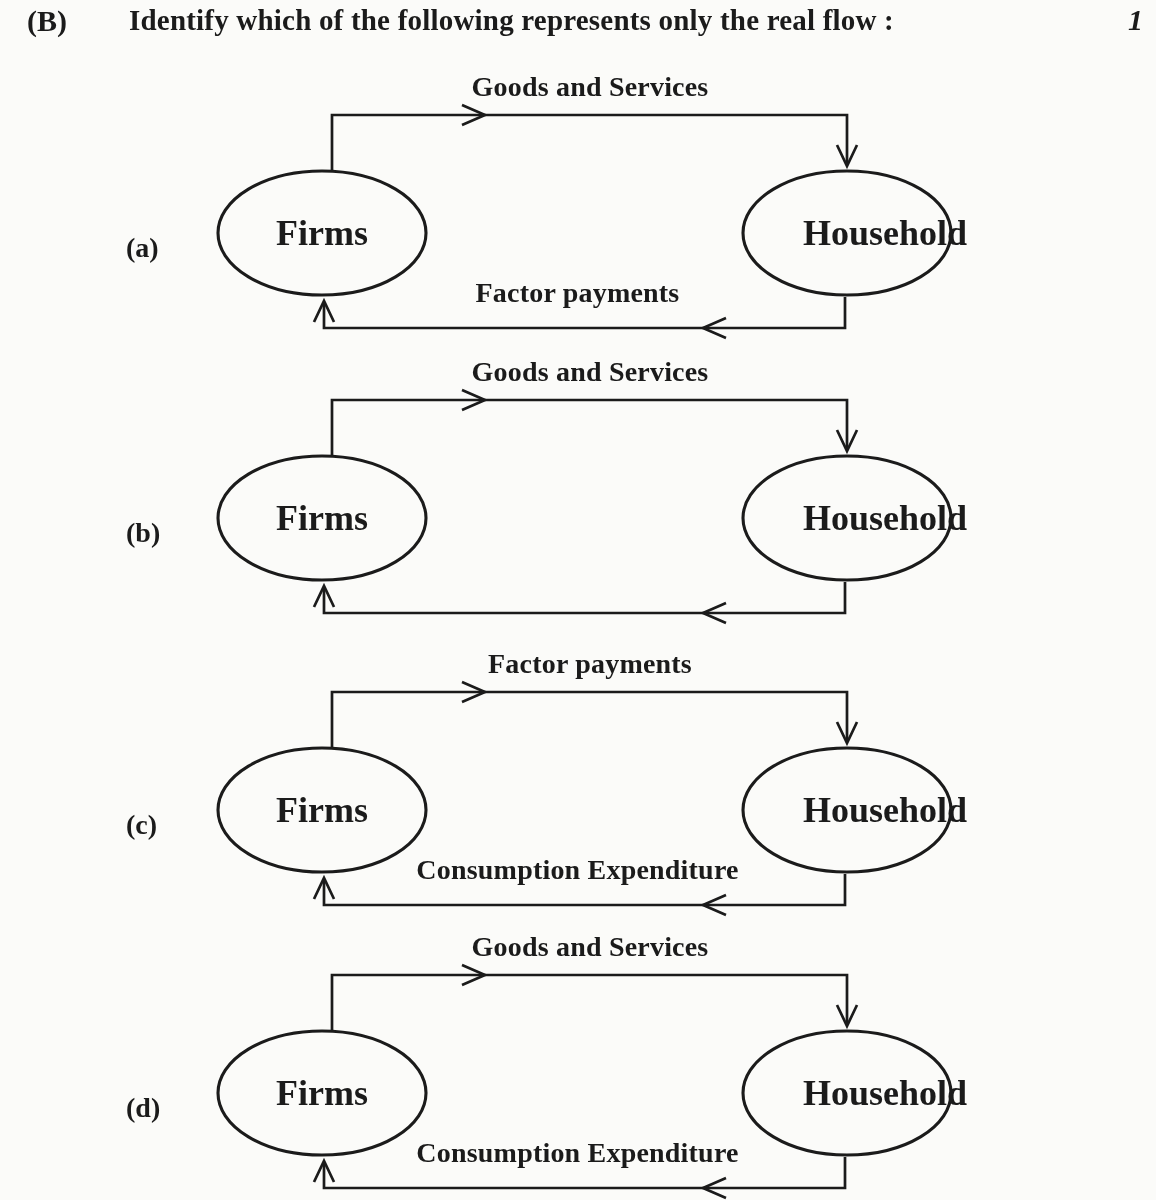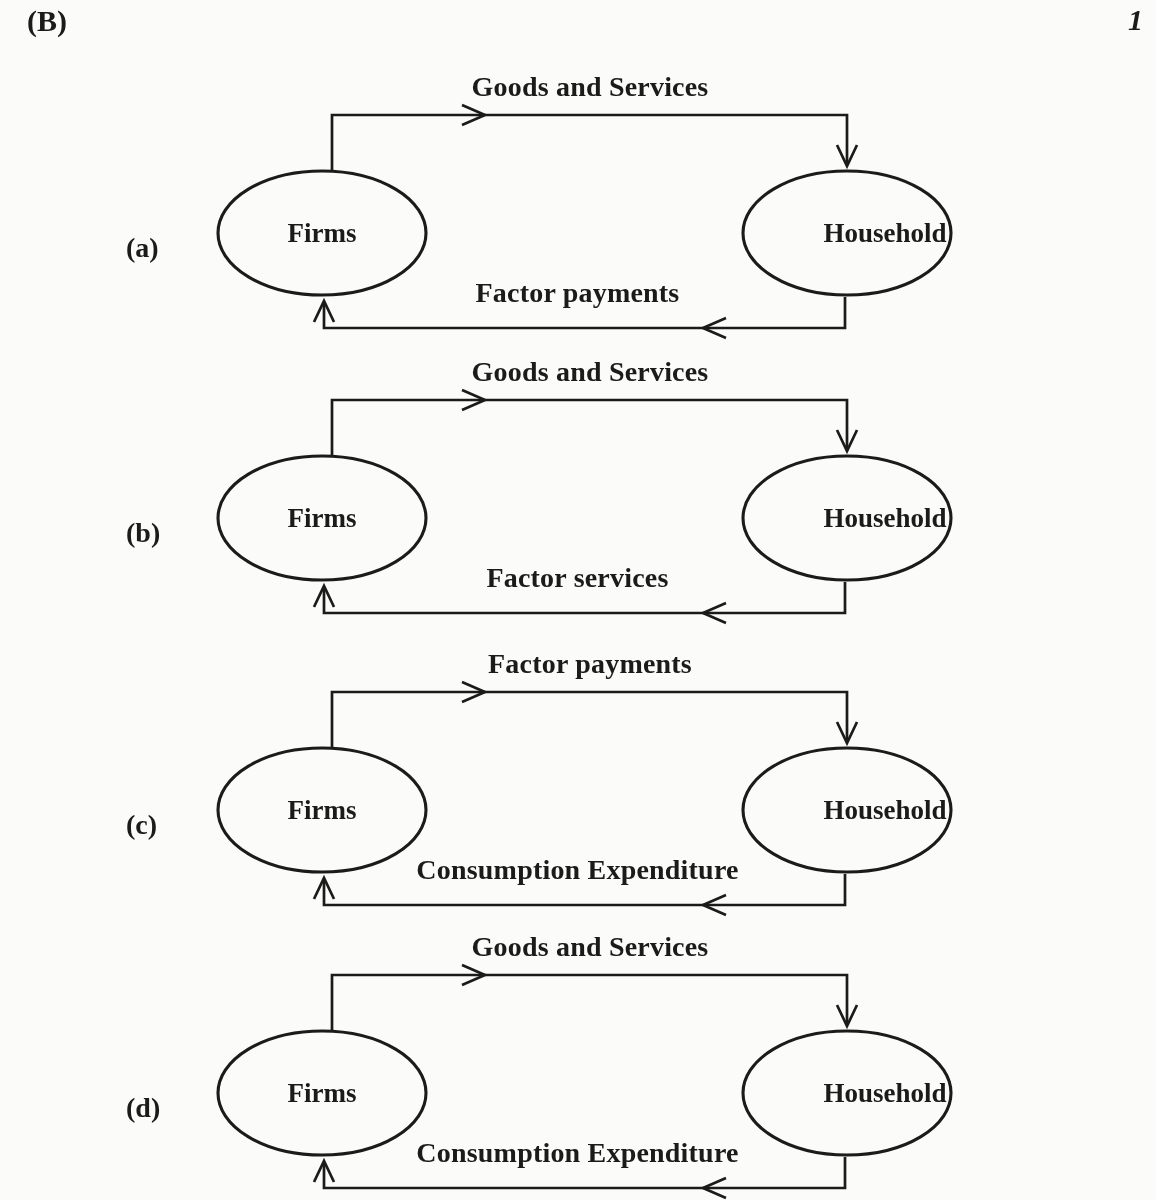--- a/index.html
+++ b/index.html
@@ -86,21 +86,21 @@
   .flow-label.top    { left: 330px; top: 10px;  width: 520px; }
   .flow-label.bottom { left: 325px; top: 216px; width: 505px; }
   .node-label {
     position: absolute;
     top: 143px;
     width: 208px;
     height: 60px;
     display: flex;
     align-items: center;
     justify-content: center;
-    font-size: 27px;
+    font-size: 36px;
     font-weight: 700;
   }
   .node-label.firms     { left: 218px; }
   .node-label.household { left: 781px; }
   .option-label {
     position: absolute;
     left: 126px;
     top: 172px;
     font-size: 28px;
     font-weight: 700;
@@ -110,20 +110,21 @@
   #diag-c { top: 637px; height: 283px; }
   #diag-d { top: 920px; height: 280px; }
 </style>
 </head>
 <body>
 
 <div class="page">
 
   <div class="header">
     <span class="part-label">(B)</span>
+    <span class="question-text">Identify which of the following represents only the real flow :</span>
     <span class="marks">1</span>
   </div>
 
   <section class="diagram" id="diag-a">
     <svg width="1156" height="285" viewBox="0 0 1156 285">
       <path class="loop-line" d="M332,111 L332,55 L847,55 L847,105"></path>
       <path class="chevron" d="M462,45 L485,55 L462,65"></path>
       <path class="chevron" d="M837,85 L847,106 L857,85"></path>
       <path class="loop-line" d="M845,237 L845,268 L324,268 L324,243"></path>
       <path class="chevron" d="M314,262 L324,241 L334,262"></path>
@@ -143,21 +144,20 @@
       <path class="loop-line" d="M332,111 L332,55 L847,55 L847,105"></path>
       <path class="chevron" d="M462,45 L485,55 L462,65"></path>
       <path class="chevron" d="M837,85 L847,106 L857,85"></path>
       <path class="loop-line" d="M845,237 L845,268 L324,268 L324,243"></path>
       <path class="chevron" d="M314,262 L324,241 L334,262"></path>
       <path class="chevron" d="M726,258 L703,268 L726,278"></path>
       <ellipse class="node-ellipse" cx="322" cy="173" rx="104" ry="62"></ellipse>
       <ellipse class="node-ellipse" cx="847" cy="173" rx="104" ry="62"></ellipse>
     </svg>
     <div class="flow-label top">Goods and Services</div>
-    <div class="flow-label bottom">Factor services</div>
     <div class="node-label firms">Firms</div>
     <div class="node-label household">Household</div>
     <div class="option-label">(b)</div>
   </section>
 
   <section class="diagram" id="diag-c">
     <svg width="1156" height="285" viewBox="0 0 1156 285">
       <path class="loop-line" d="M332,111 L332,55 L847,55 L847,105"></path>
       <path class="chevron" d="M462,45 L485,55 L462,65"></path>
       <path class="chevron" d="M837,85 L847,106 L857,85"></path>

